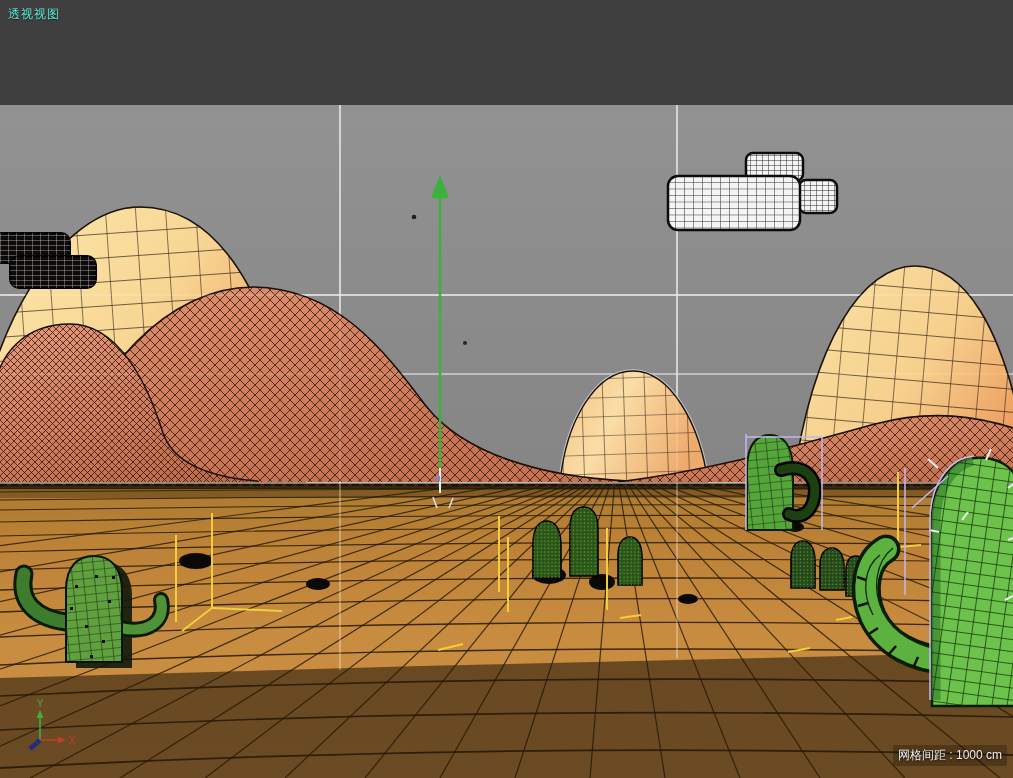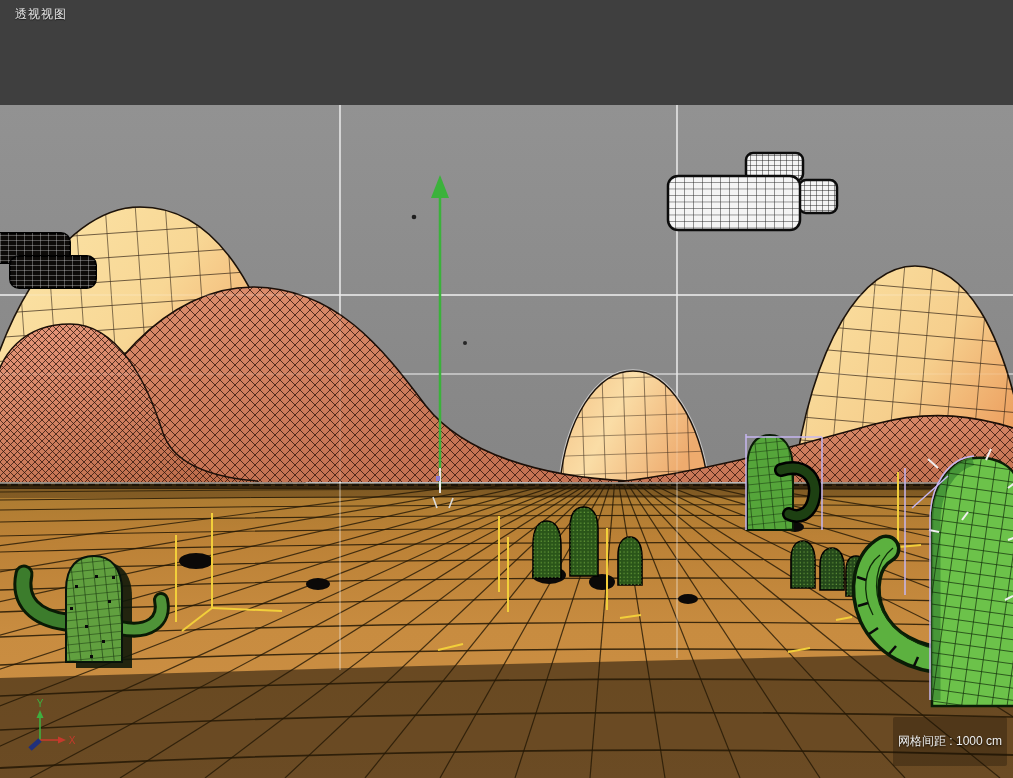--- a/index.html
+++ b/index.html
@@ -3,26 +3,26 @@
 <meta charset="utf-8">
 <style>
   html,body{margin:0;padding:0;background:#222;}
   #viewport{
     position:relative;width:1013px;height:778px;overflow:hidden;
     font-family:"Liberation Sans","DejaVu Sans",sans-serif;
     background:#3f3f3f;user-select:none;
   }
   #scene{position:absolute;left:0;top:0;}
   .hud-title{
-    position:absolute;left:8px;top:6px;font-size:12px;color:#e5e5e5;
-    letter-spacing:1px;text-shadow:0 1px 1px rgba(0,0,0,.6);margin-left:7px;
+    position:absolute;left:8px;top:6px;font-size:12px;color:#5eead4;
+    letter-spacing:1px;text-shadow:0 1px 1px rgba(0,0,0,.6);
   }
   .hud-grid{
     position:absolute;right:6px;bottom:12px;font-size:12px;color:#efefef;
-    background:rgba(20,12,4,.30);padding:16px 5px;border-radius:2px;
+    background:rgba(20,12,4,.30);padding:2px 5px;border-radius:2px;
     text-shadow:0 1px 2px rgba(0,0,0,.8);
   }
 </style>
 </head>
 <body>
 
 <div id="viewport">
 
 <svg id="scene" width="1013" height="778" viewBox="0 0 1013 778">
   <defs>

